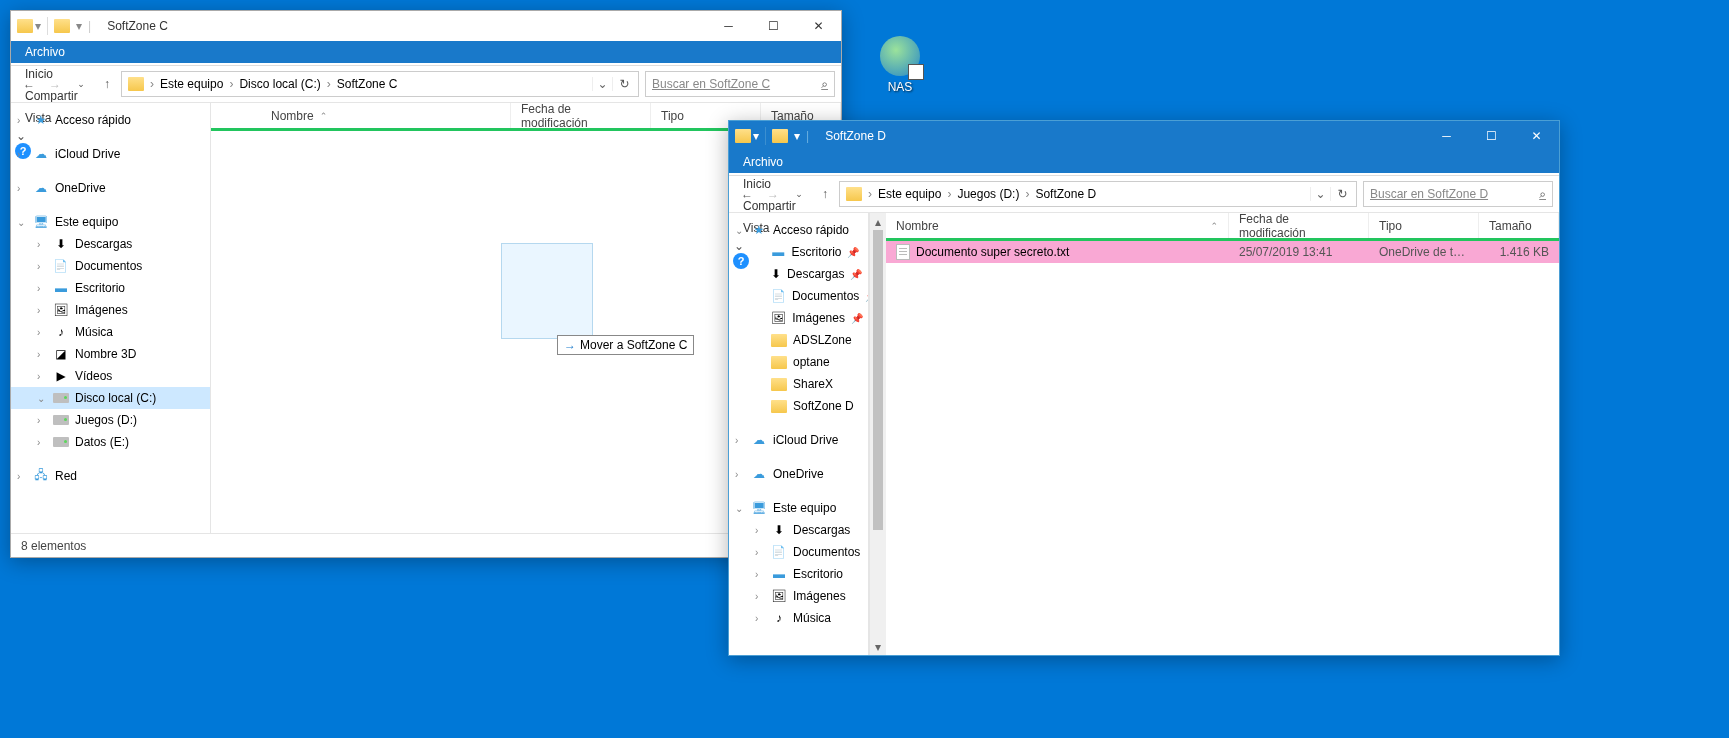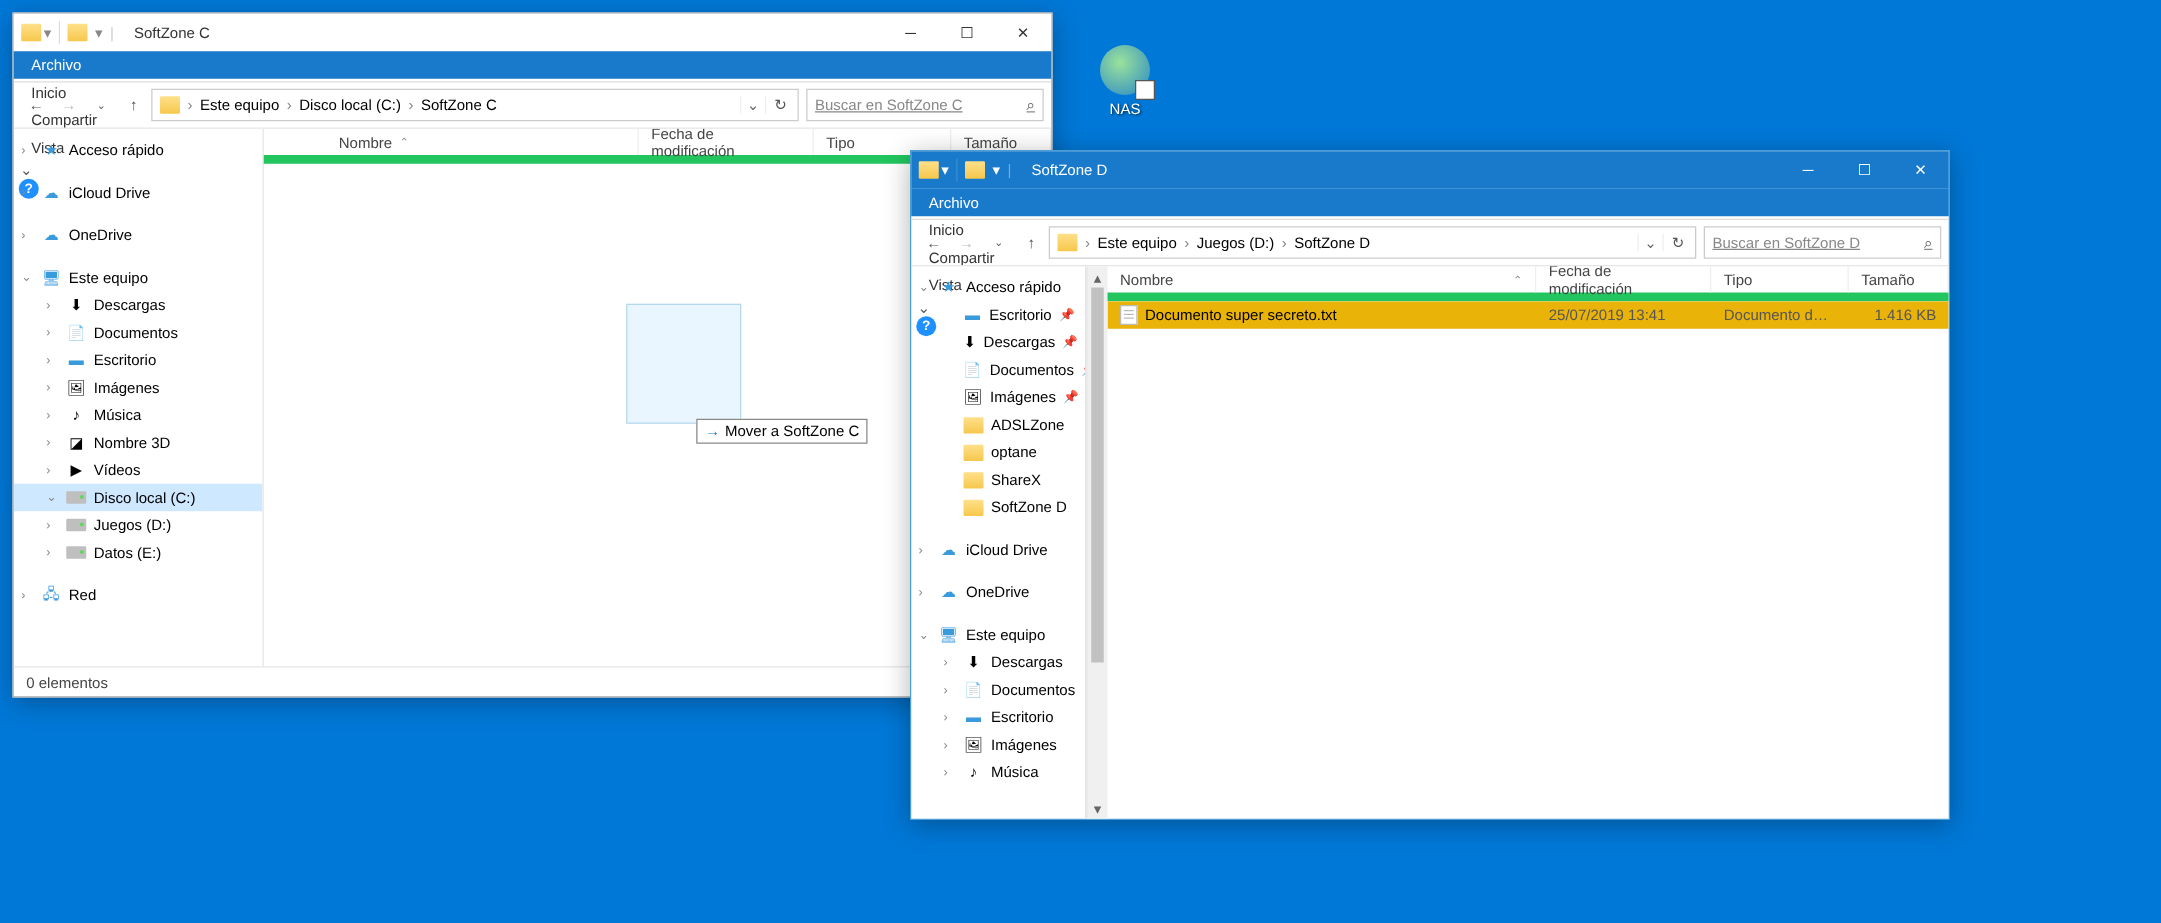--- a/index.html
+++ b/index.html
@@ -50,32 +50,32 @@
 .ico { width: 16px; height: 16px; display: inline-flex; align-items: center; justify-content: center; font-size: 12px; }
 .ico.folder { background: linear-gradient(#ffe08a,#f6c74c); width: 16px; height: 13px; border-radius: 1px; }
 .ico.star { color: #3a9bdc; }
 .ico.cloud { color: #3a9bdc; }
 .ico.pc { color: #3a9bdc; }
 .ico.drive { background: #bfbfbf; width: 16px; height: 10px; border-radius: 1px; position: relative; }
 .ico.drive::after { content:""; position:absolute; right:2px; top:3px; width:3px; height:3px; background:#5bd75b; border-radius:50%; }
 .ico.net { color: #3a9bdc; }
 
 .content { flex: 1; display: flex; flex-direction: column; position: relative; }
-.cols { height: 28px; display: flex; align-items: center; border-bottom: 7px solid #22c55e; color: #444; }
+.cols { height: 28px; display: flex; align-items: center; border-bottom: 3px solid #22c55e; color: #444; }
 .cols .col { padding: 0 10px; border-right: 1px solid #eee; height: 100%; display: flex; align-items: center; cursor: pointer; }
 .cols .col .sort { margin-left: 6px; color: #888; font-size: 9px; }
 .col-name { flex: 1; }
 .col-date { width: 140px; }
 .col-type { width: 110px; }
 .col-size { width: 80px; }
 
 .empty-msg { text-align: center; color: #666; padding: 12px; }
 .filelist { flex: 1; overflow: auto; }
 .filerow { height: 22px; display: flex; align-items: center; cursor: pointer; }
-.filerow.selected { background: #eab308; }
+.filerow.selected { background: #f9a8d4; }
 .filerow .cell { padding: 0 10px; overflow: hidden; white-space: nowrap; text-overflow: ellipsis; }
 .filerow .cell.name { flex: 1; display: flex; align-items: center; gap: 6px; }
 .filerow .cell.date { width: 140px; color: #555; }
 .filerow .cell.type { width: 110px; color: #555; }
 .filerow .cell.size { width: 80px; text-align: right; color: #555; }
 .doc-ico { width: 14px; height: 16px; background: #fff; border: 1px solid #bbb; position: relative; }
 .doc-ico::before { content:""; position:absolute; left:2px; top:3px; right:2px; height:1px; background:#bbb; box-shadow: 0 3px 0 #bbb, 0 6px 0 #bbb; }
 
 .statusbar { height: 24px; border-top: 1px solid #e5e5e5; display: flex; align-items: center; padding: 0 10px; color: #444; gap: 20px; }
 .statusbar .views { margin-left: auto; display:flex; gap:4px; }
@@ -245,21 +245,21 @@
         <div class="col col-size">Tamaño</div>
       </div>
       <div class="drag-ghost" style="left:290px; top:140px;"></div>
       <div class="drag-tip" style="left:346px; top:232px;">
         <span class="arrow">→</span>
         <span>Mover a SoftZone C</span>
       </div>
     </div>
   </div>
   <div class="statusbar">
-    <span>0 elementos</span>
+    <span>8 elementos</span>
     <div class="views">
       <div class="viewbtn"></div>
       <div class="viewbtn"></div>
     </div>
   </div>
 </div>
 
 <div class="window active" style="left:728px; top:120px; width:832px; height:536px;">
   <div class="titlebar" style="background:#1979ca;">
     <div class="qat">
@@ -414,19 +414,19 @@
         <div class="col col-type">Tipo</div>
         <div class="col col-size">Tamaño</div>
       </div>
       <div class="filelist">
         <div class="filerow selected">
           <div class="cell name">
               <span class="doc-ico"></span>
               <span>Documento super secreto.txt</span>
             </div>
           <div class="cell date">25/07/2019 13:41</div>
-          <div class="cell type">Documento de te...</div>
+          <div class="cell type">OneDrive de te...</div>
           <div class="cell size">1.416 KB</div>
         </div>
       </div>
     </div>
   </div>
 </div>
 
 </body></html>

